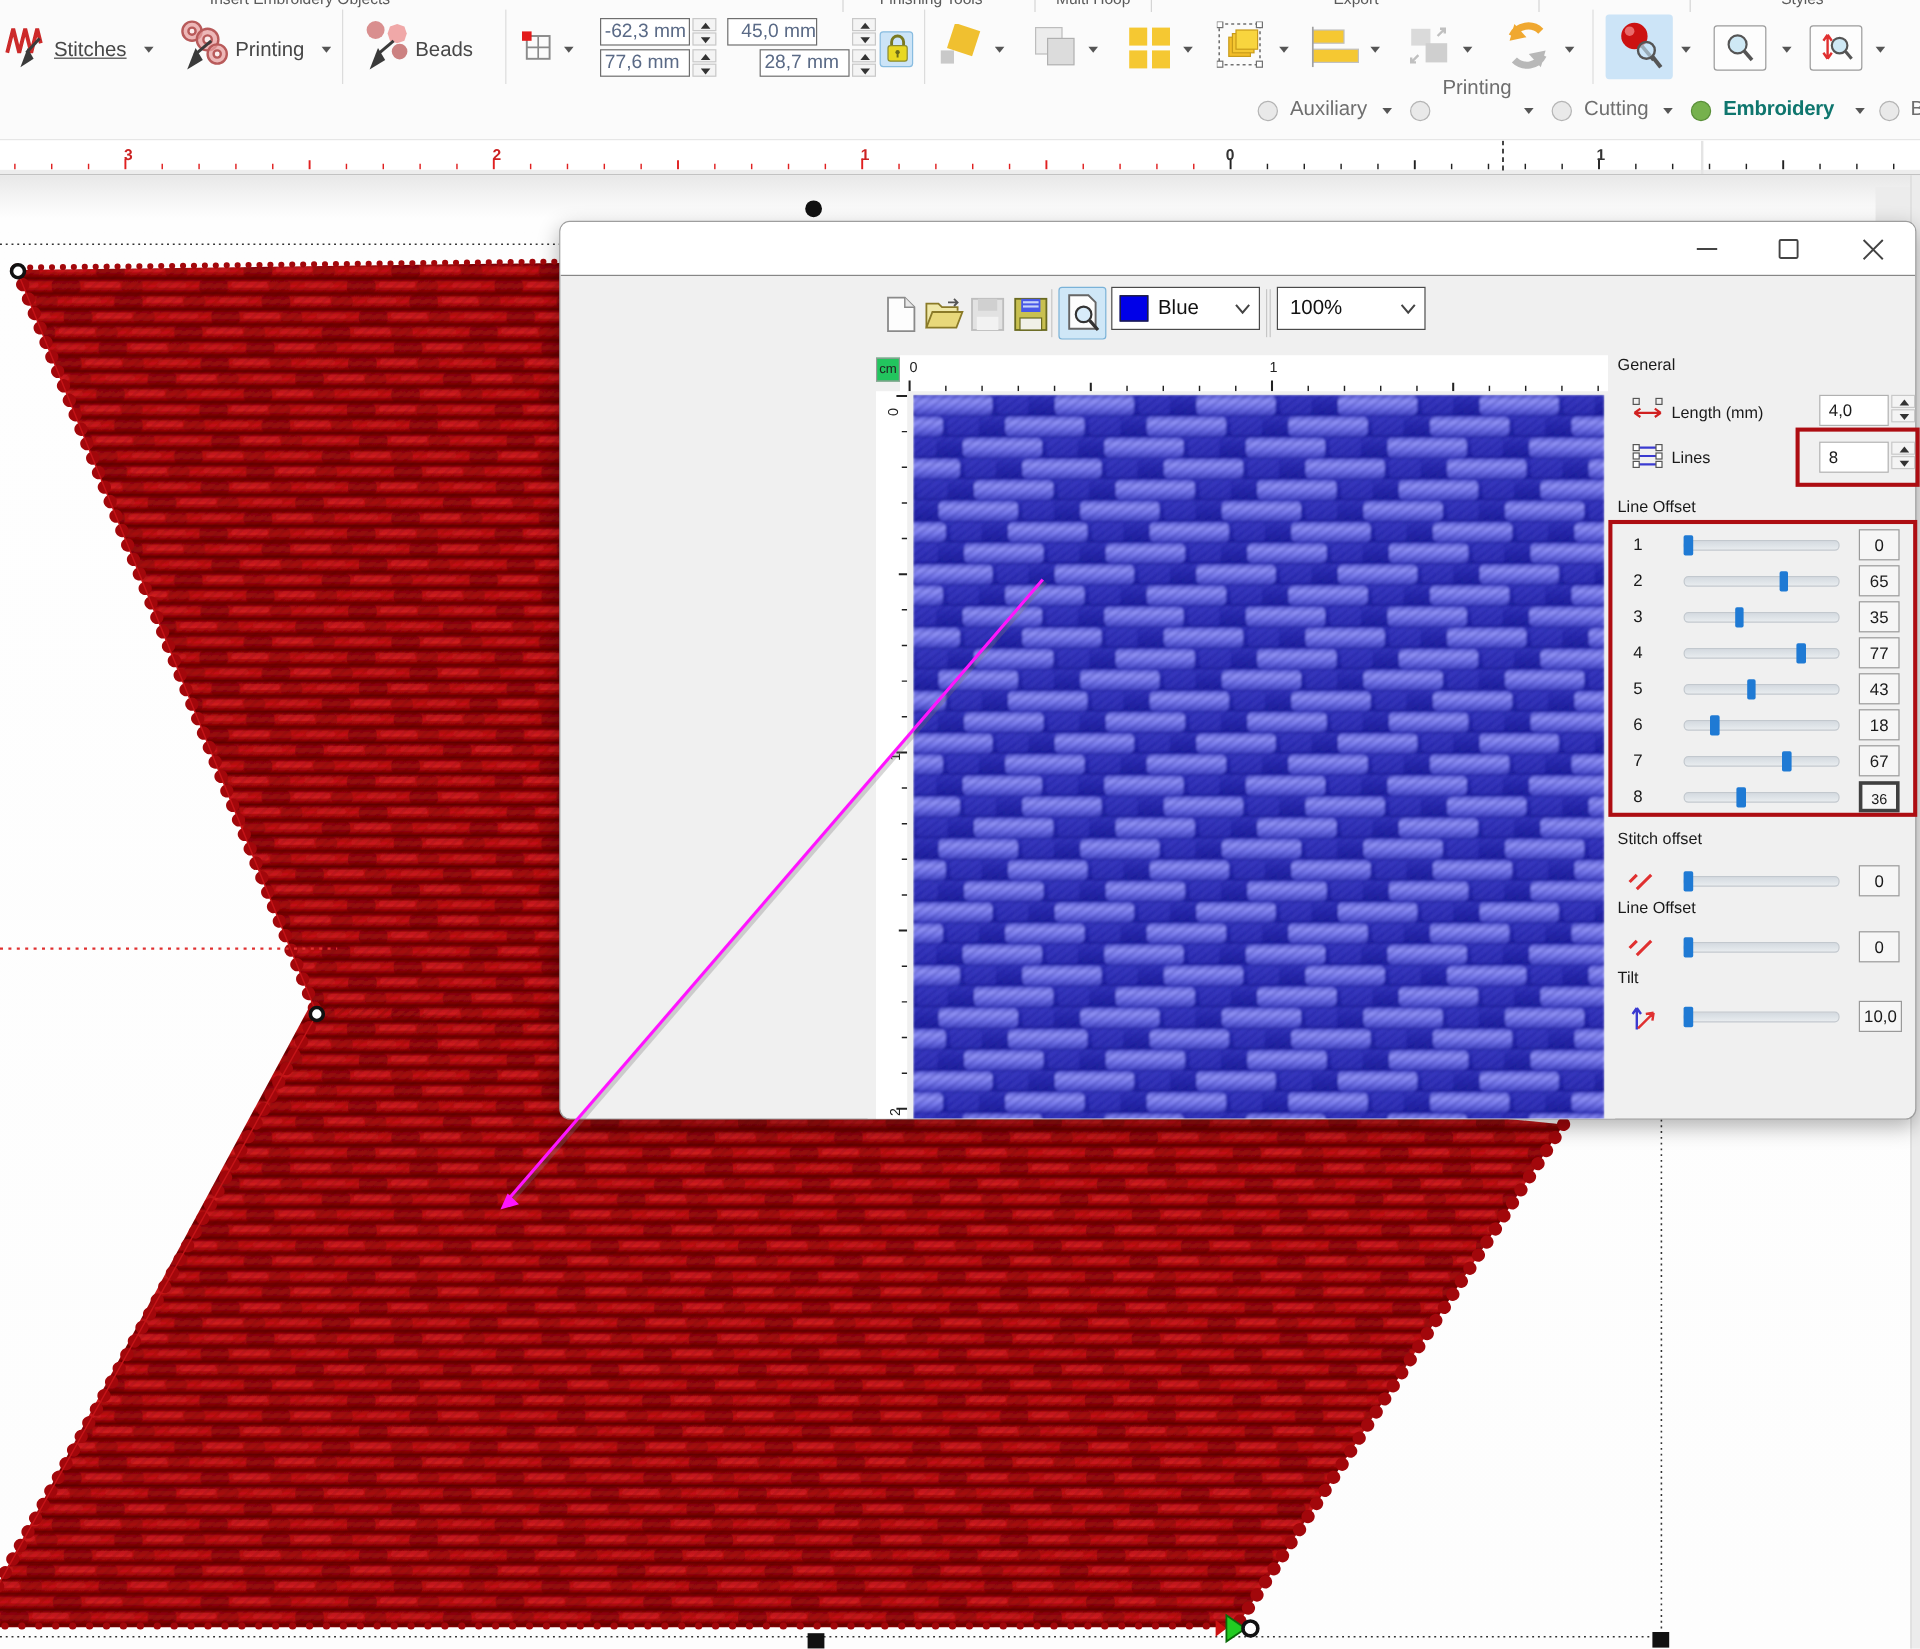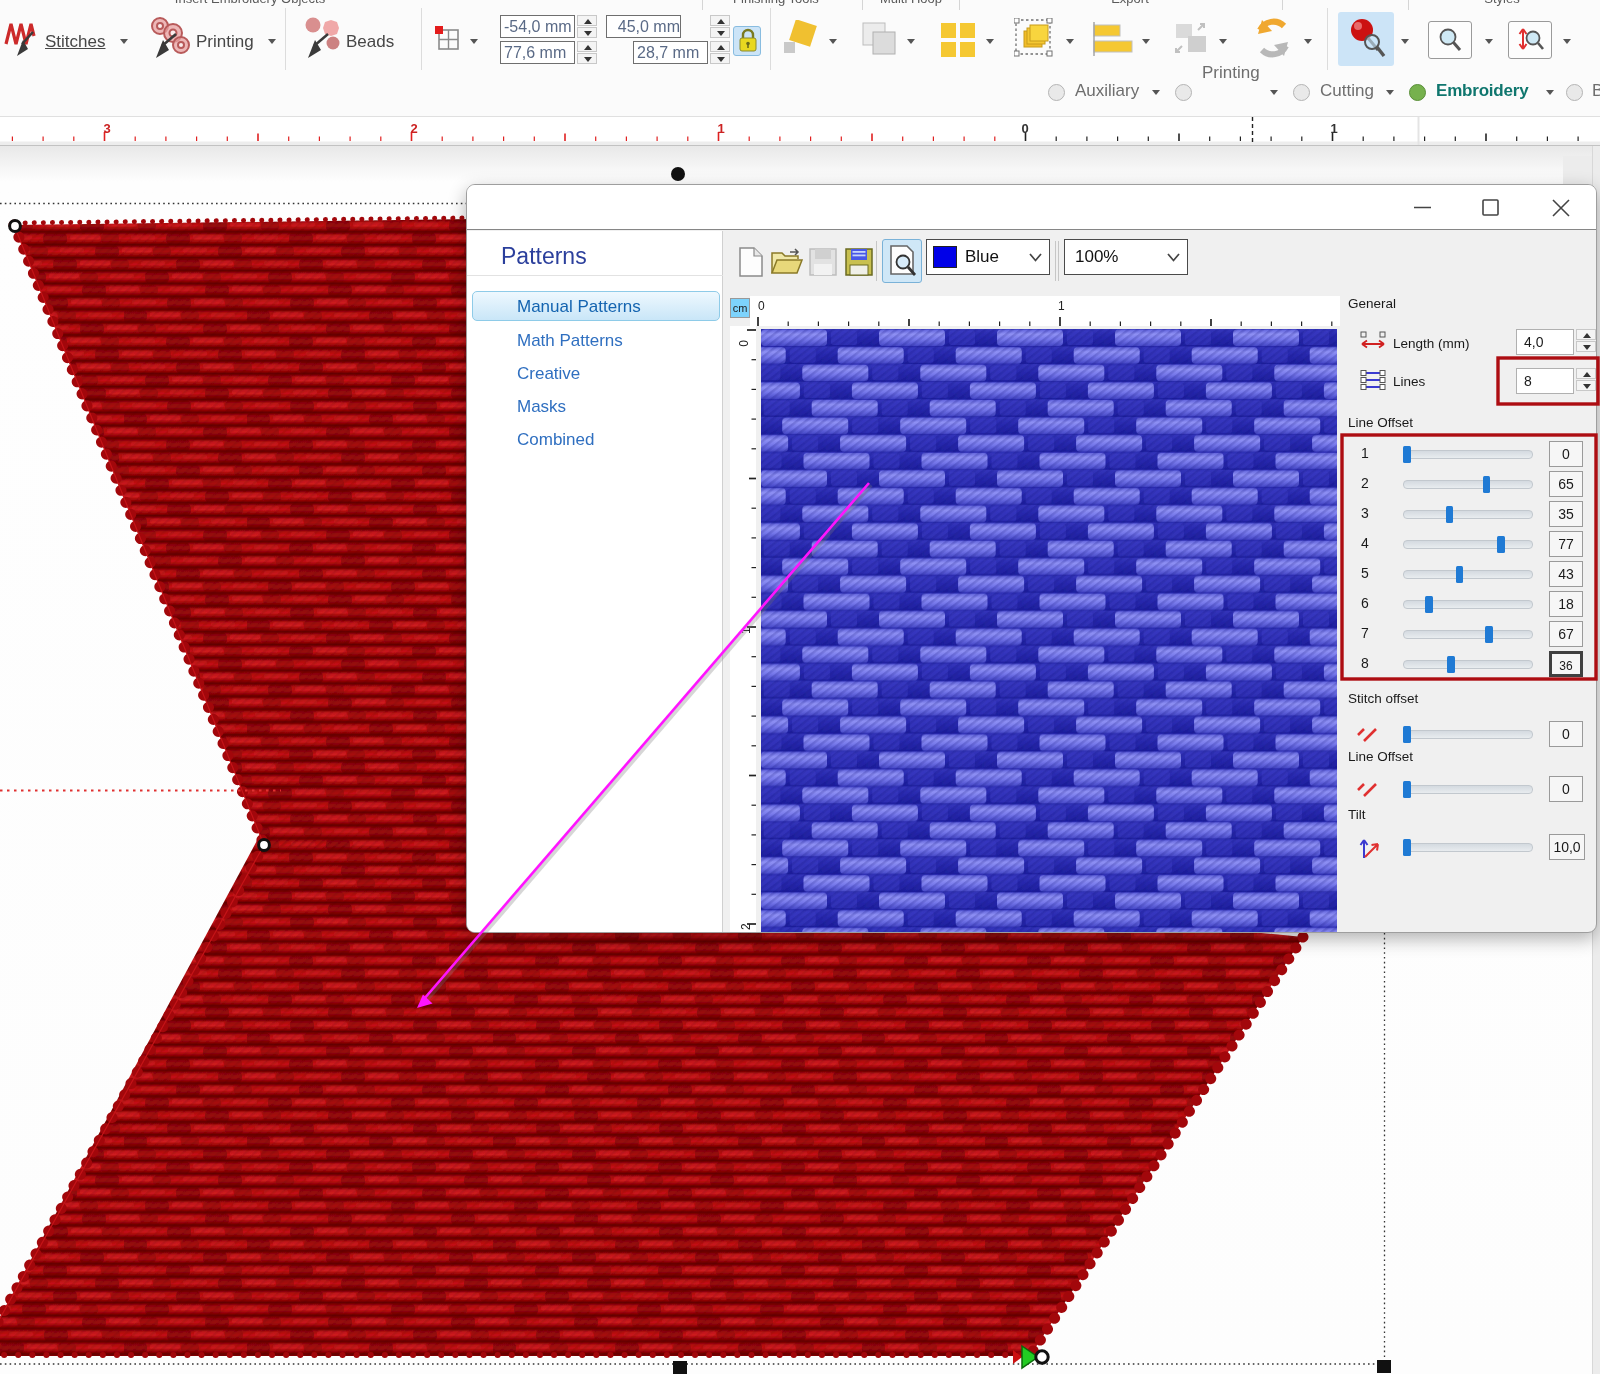--- a/index.html
+++ b/index.html
@@ -84,21 +84,21 @@
 
     <div class="abs" style="left:435px;top:26px;width:26px;height:26px;">
       <svg width="26" height="26" viewBox="0 0 26 26">
         <rect x="4" y="4" width="19" height="19" fill="none" stroke="#8a8a8a" stroke-width="1.6"></rect>
         <path d="M13.5 4 V23 M4 13.5 H23" stroke="#8a8a8a" stroke-width="1.4"></path>
         <rect x="0" y="0" width="8" height="8" fill="#e31b1b"></rect>
       </svg>
     </div>
     <div class="abs caret" style="left:470px;top:39px;"></div>
 
-    <div class="abs spin" style="left:500px;top:15px;">-54,0 mm</div>
+    <div class="abs spin" style="left:500px;top:15px;">-62,3 mm</div>
     <div class="abs spin" style="left:500px;top:41px;">77,6 mm</div>
     <div class="abs spinbtns" style="left:577px;top:15px;">
         <div class="su"></div>
         <div class="sd"></div>
       </div>
     <div class="abs spinbtns" style="left:577px;top:41px;">
         <div class="su"></div>
         <div class="sd"></div>
       </div>
     <div class="abs spin" style="left:606px;top:15px;text-align:right;">45,0 mm</div>
@@ -406,31 +406,20 @@
   <div class="abs" id="dialog" style="left:466px;top:184px;width:1131px;height:749px;background:#f0f0f0;border:1px solid #9e9e9e;border-radius:9px;box-shadow:0 6px 18px rgba(0,0,0,0.30);overflow:hidden;">
 
     <div class="abs" style="left:0;top:0;width:1129px;height:45px;background:#fff;border-bottom:1px solid #868686;">
       <svg class="abs" style="left:940px;top:0;" width="189" height="45" viewBox="0 0 189 45">
         <line x1="7" y1="22.5" x2="24" y2="22.5" stroke="#444" stroke-width="1.6"></line>
         <rect x="76" y="15" width="15" height="15" fill="none" stroke="#444" stroke-width="1.6" rx="1"></rect>
         <path d="M146 15 L162 31 M162 15 L146 31" stroke="#444" stroke-width="1.6"></path>
       </svg>
     </div>
 
-    <div class="abs" style="left:0;top:46px;width:256px;height:703px;background:#fff;border-right:1px solid #d0d0d0;">
-      <div class="abs" style="left:34px;top:12px;font-size:23px;color:#2b3f9c;">Patterns</div>
-      <div class="abs" style="left:0;top:44px;width:256px;height:1px;background:#e2e2e2;"></div>
-      <div class="abs" style="left:5px;top:60px;width:248px;height:30px;border:1px solid #8ecbe8;border-radius:5px;background:linear-gradient(#eef8fe,#c9e6f8);"></div>
-      <div class="abs litem" style="left:50px;top:66px;color:#1464b0;">Manual Patterns</div>
-      <div class="abs litem" style="left:50px;top:100px;">Math Patterns</div>
-      <div class="abs litem" style="left:50px;top:133px;">Creative</div>
-      <div class="abs litem" style="left:50px;top:166px;">Masks</div>
-      <div class="abs litem" style="left:50px;top:199px;">Combined</div>
-
-    </div>
 
     <div class="abs" style="left:257px;top:46px;width:872px;height:60px;background:#f0f0f0;">
       <svg class="abs" style="left:12px;top:15px;" width="30" height="32" viewBox="0 0 30 32">
         <path d="M4 2 H18 L26 10 V30 H4 Z" fill="#fdfdfd" stroke="#8a8a8a" stroke-width="1.5"></path>
         <path d="M18 2 L18 10 L26 10" fill="#e8e8e8" stroke="#8a8a8a" stroke-width="1.2"></path>
       </svg>
       <svg class="abs" style="left:46px;top:16px;" width="34" height="30" viewBox="0 0 34 30">
         <path d="M2 26 V6 H12 L15 9 H28 V12" fill="#f0e8a8" stroke="#8a7a28" stroke-width="1.5"></path>
         <path d="M2 26 L7 13 H32 L27 26 Z" fill="#e8d87a" stroke="#8a7a28" stroke-width="1.5"></path>
         <path d="M20 5 h8 m-3 -3 l3 3 l-3 3" fill="none" stroke="#555" stroke-width="1.5"></path>
@@ -465,21 +454,21 @@
       <div class="abs" style="left:334px;top:10px;width:1px;height:40px;background:#c6c6c6;"></div>
       <div class="abs combo" style="left:340px;top:8px;width:124px;">
         <div style="position:absolute;left:10px;top:7px;font-size:17px;color:#111;">100%</div>
         <svg style="position:absolute;right:7px;top:13px;" width="13" height="9" viewBox="0 0 13 9">
             <path d="M1 1 L6.5 7.5 L12 1" fill="none" stroke="#444" stroke-width="1.7"></path>
           </svg>
       </div>
     </div>
 
     <div class="abs" style="left:256px;top:106px;width:623px;height:643px;background:#f0f0f0;">
-      <div class="abs" style="left:7px;top:7px;width:20px;height:20px;background:#7dd3fc;border:1px solid #999;font-size:11px;color:#222;text-align:center;line-height:19px;">cm</div>
+      <div class="abs" style="left:7px;top:7px;width:20px;height:20px;background:#22c55e;border:1px solid #999;font-size:11px;color:#222;text-align:center;line-height:19px;">cm</div>
       <div class="abs" style="left:27px;top:5px;width:590px;height:30px;background:#fff;">
         <svg width="596" height="30">
           <g id="hticks">
               <line x1="8" x2="8" y1="21" y2="30" stroke="#222" stroke-width="1.7"></line>
               <line x1="38.2" x2="38.2" y1="25.5" y2="30" stroke="#222" stroke-width="1.2"></line>
               <line x1="68.4" x2="68.4" y1="25.5" y2="30" stroke="#222" stroke-width="1.2"></line>
               <line x1="98.6" x2="98.6" y1="25.5" y2="30" stroke="#222" stroke-width="1.2"></line>
               <line x1="128.8" x2="128.8" y1="25.5" y2="30" stroke="#222" stroke-width="1.2"></line>
               <line x1="159" x2="159" y1="23" y2="30" stroke="#222" stroke-width="1.7"></line>
               <line x1="189.2" x2="189.2" y1="25.5" y2="30" stroke="#222" stroke-width="1.2"></line>

